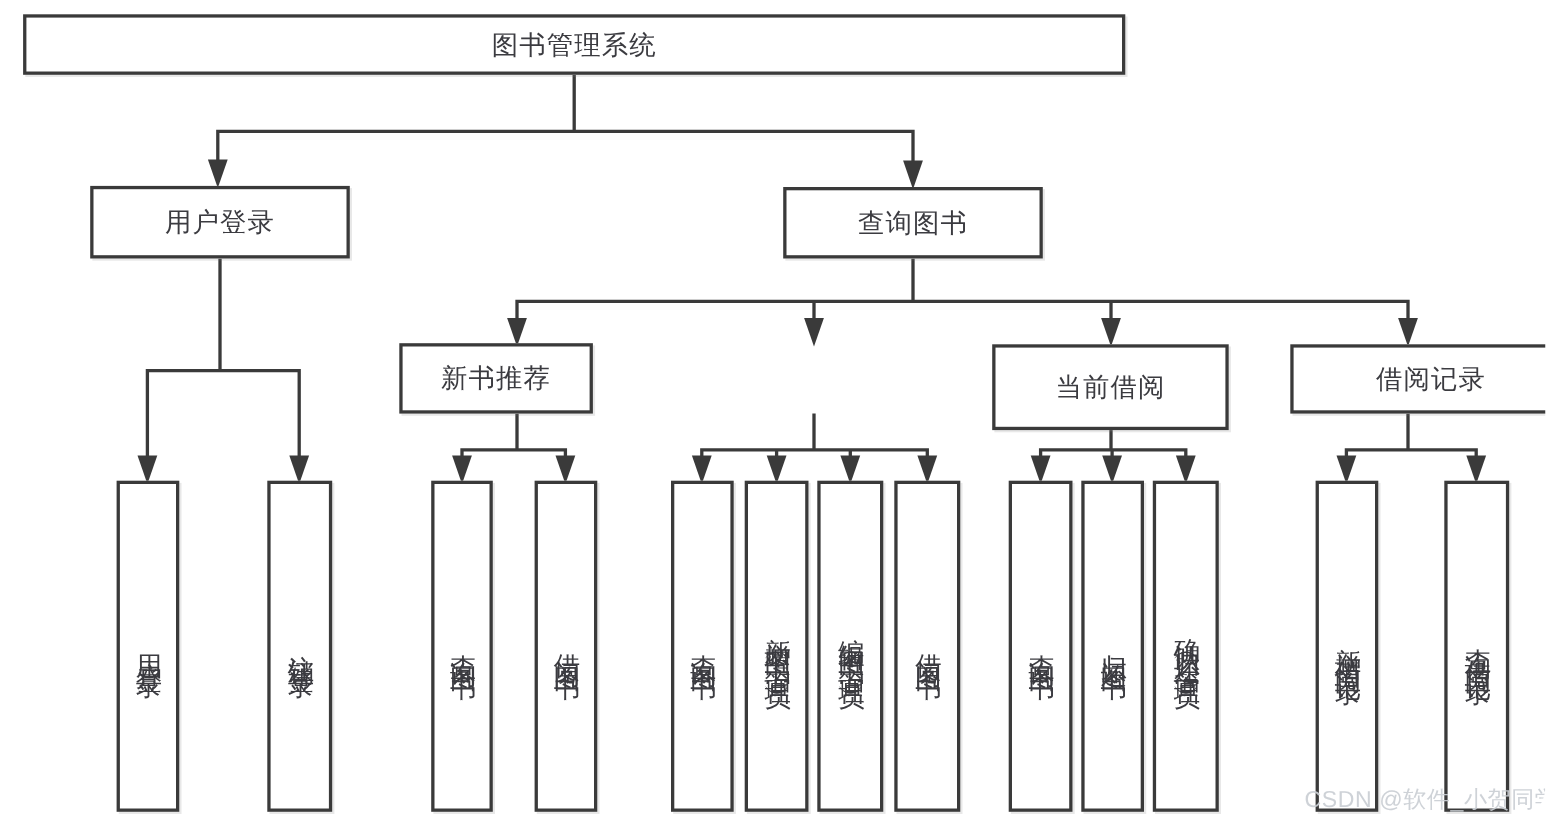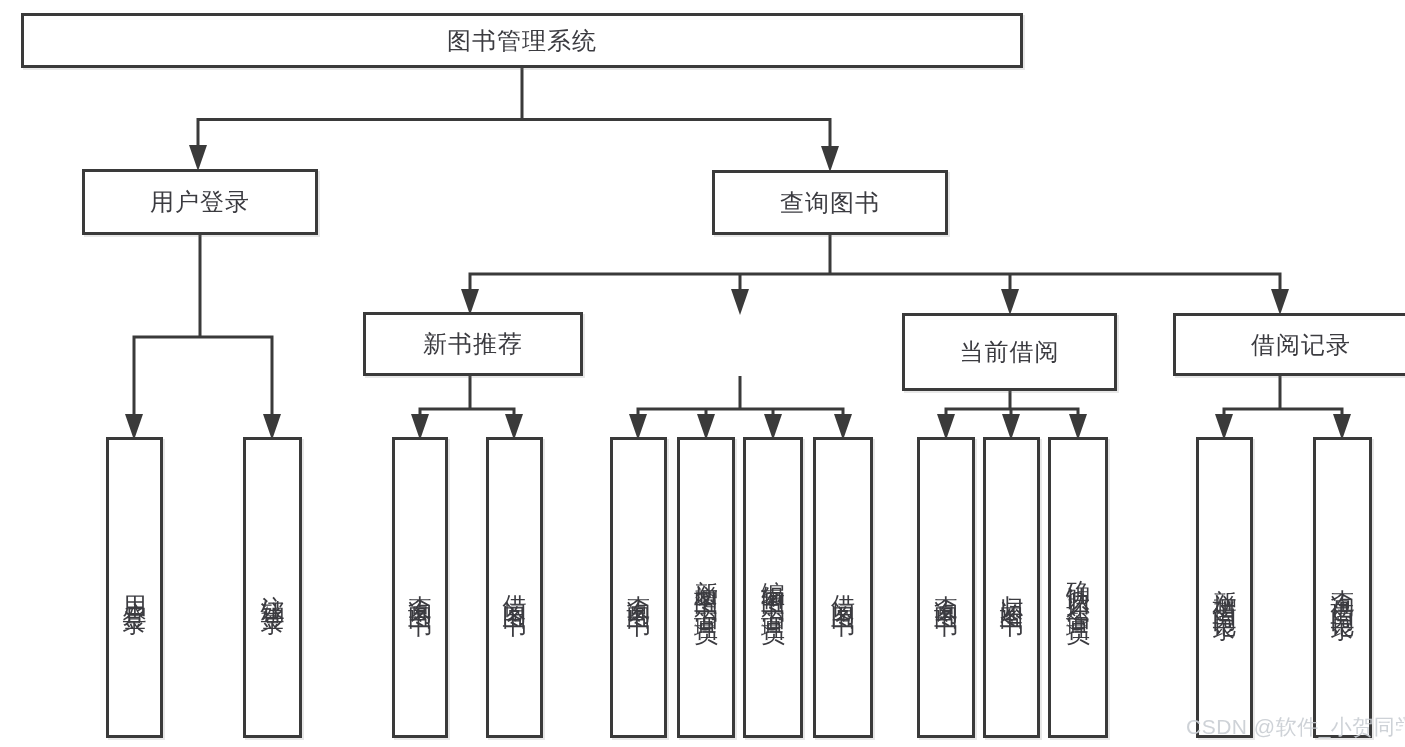--- a/index.html
+++ b/index.html
@@ -44,21 +44,21 @@
     writing-mode: vertical-rl;
     text-orientation: mixed;
     font-size: 24px;
     letter-spacing: 6px;
     line-height: 1;
   }
   
   .n-root   { left: 21px;   top: 13px;  width: 1002px; height: 55px; }
   .n-ulogin { left: 82px;   top: 169px; width: 236px;  height: 66px; }
   .n-bmgmt  { left: 712px;  top: 170px; width: 236px;  height: 65px; }
-  .n-rec    { left: 363px;  top: 312px; width: 220px;  height: 64px; }
+  .n-rec    { left: 363px;  top: 312px; width: 176px;  height: 64px; }
   .n-bb     { left: 633px;  top: 312px; width: 215px;  height: 64px; }
   .n-cb     { left: 902px;  top: 313px; width: 215px;  height: 78px; }
   .n-br     { left: 1173px; top: 313px; width: 256px;  height: 63px; }
   
   .leaf        { top: 437px; height: 301px; }
   .l-login     { left: 106px;  width: 57px; }
   .l-logout    { left: 243px;  width: 59px; }
   .l-recq      { left: 392px;  width: 56px; }
   .l-recb      { left: 486px;  width: 57px; }
   .l-bbq       { left: 610px;  width: 57px; }

